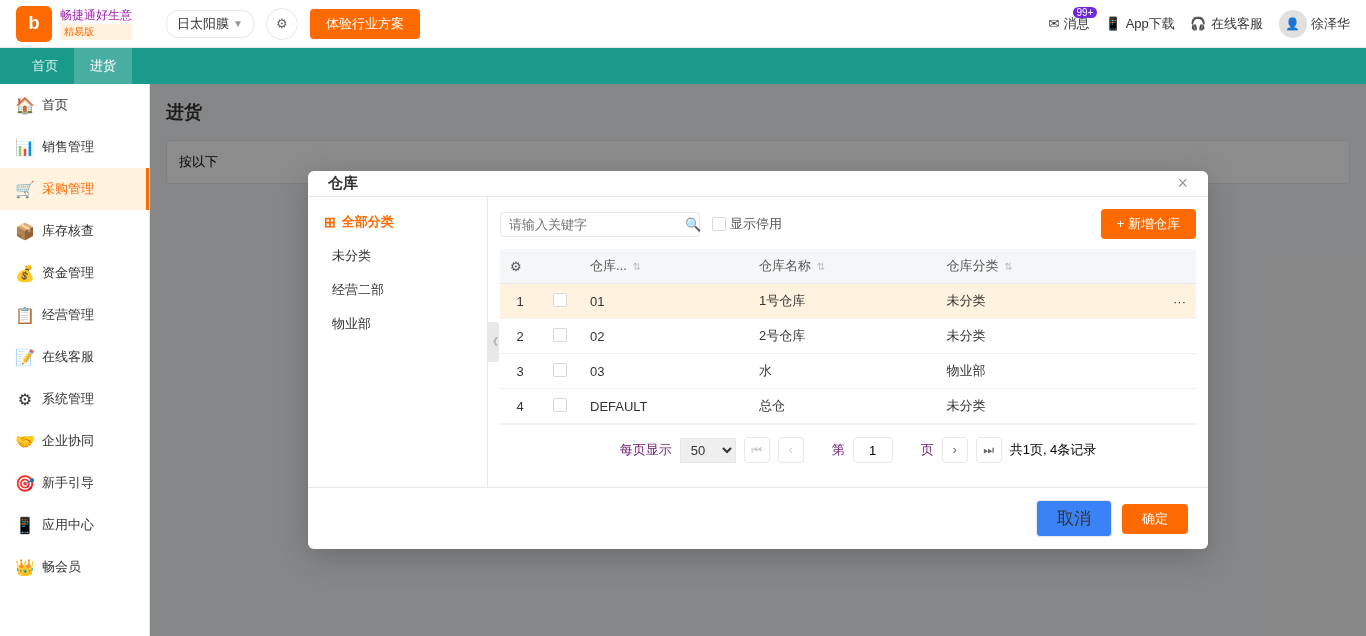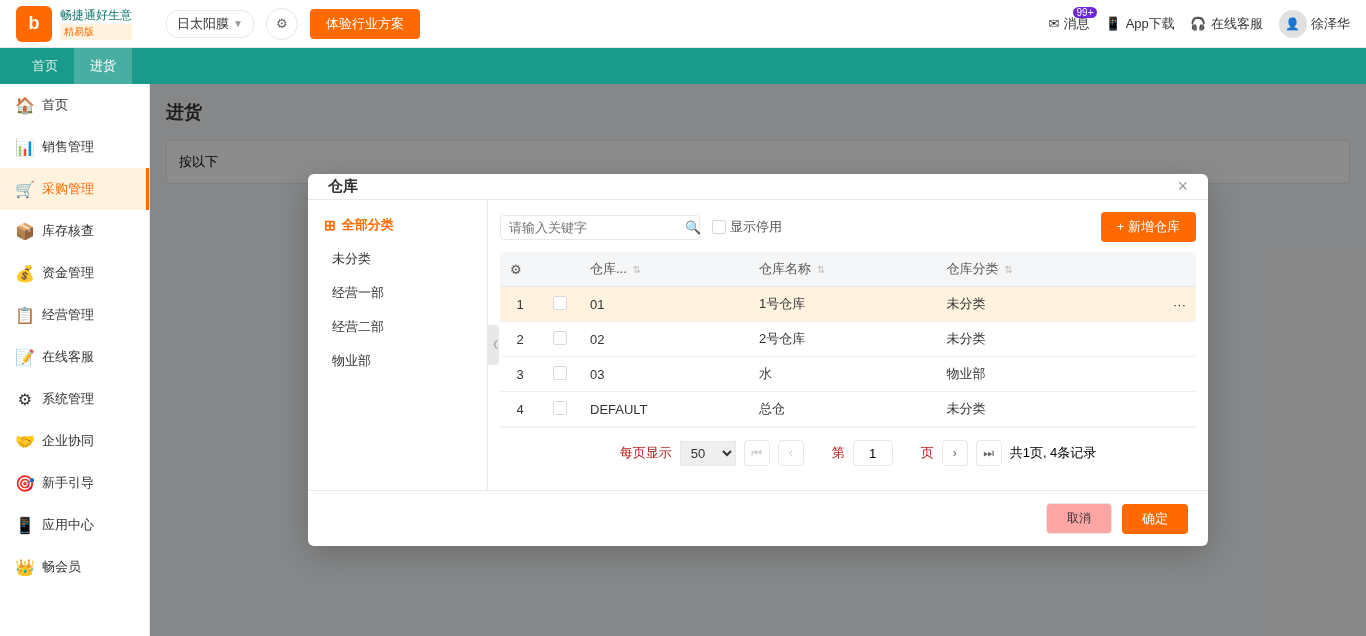--- a/index.html
+++ b/index.html
@@ -23,21 +23,21 @@
       width: 150px;
     }
     .logo-icon {
       width: 36px;
       height: 36px;
       background: #ff6a00;
       border-radius: 6px;
       display: flex; align-items: center; justify-content: center;
       color: #fff; font-weight: bold; font-size: 18px;
     }
-    .logo-text { font-size: 12px; color: #0f766e; line-height: 1.4; }
+    .logo-text { font-size: 12px; color: #a21caf; line-height: 1.4; }
     .logo-badge { font-size: 10px; color: #ff6a00; background: #fff3e0; padding: 1px 4px; border-radius: 2px; }
     .header-mid {
       display: flex;
       align-items: center;
       gap: 12px;
       flex: 1;
     }
     .branch-selector {
       display: flex; align-items: center; gap: 4px;
       border: 1px solid #e8e8e8; border-radius: 12px;
@@ -223,21 +223,21 @@
     .row-cb { text-align: center; }
     .row-num { text-align: center; color: #666; }
     .row-more { text-align: right; color: #bbb; cursor: pointer; }
 
     
     .pagination-wrap {
       display: flex; align-items: center; justify-content: center;
       gap: 8px; padding: 12px 0; margin-top: auto;
       border-top: 1px solid #f0f0f0;
     }
-    .pag-label { color: #b91c1c; font-size: 13px; margin-left: 20px; }
+    .pag-label { color: #701a75; font-size: 13px; margin-left: 20px; }
     .pag-select {
       border: 1px solid #e8e8e8; border-radius: 0;
       padding: 3px 6px; font-size: 13px; color: #333;
     }
     .pag-btn {
       width: 26px; height: 26px; border: 1px solid #e8e8e8; border-radius: 4px;
       display: flex; align-items: center; justify-content: center;
       cursor: pointer; color: #666; background: #fff; font-size: 12px;
     }
     .pag-btn:disabled, .pag-btn.disabled { color: #ccc; cursor: default; }
@@ -247,22 +247,22 @@
     }
     .pag-info { color: #000000; font-size: 13px; }
 
     
     .modal-footer {
       display: flex; align-items: center; justify-content: flex-end;
       gap: 10px; padding: 12px 20px;
       border-top: 1px solid #e8e8e8;
     }
     .cancel-btn {
-      border: 1px solid #e8e8e8; background: #fca5a5; color: #333;
-      padding: 6px 20px; border-radius: 4px; cursor: pointer; font-size: 12px;
+      border: 1px solid #e8e8e8; background: #3b82f6; color: #333;
+      padding: 6px 20px; border-radius: 4px; cursor: pointer; font-size: 17px;
     }
     .confirm-btn {
       background: #ff6a00; color: #fff; border: none;
       padding: 6px 20px; border-radius: 4px; cursor: pointer; font-size: 13px;
     }
 
     
     .bg-content {
       padding: 16px;
     }
@@ -397,23 +397,20 @@
 
         <div class="modal-body">
 
           <div class="category-panel">
             <div class="category-header">
               <span class="category-grid-icon">⊞</span>
               <span>全部分类</span>
             </div>
             <div class="category-item">
               <span>未分类</span>
-            </div>
-            <div class="category-item">
-              <span>经营一部</span>
             </div>
             <div class="category-item">
               <span>经营二部</span>
             </div>
             <div class="category-item">
               <span>物业部</span>
             </div>
             <div class="collapse-btn">
               <span>《</span>
             </div>

